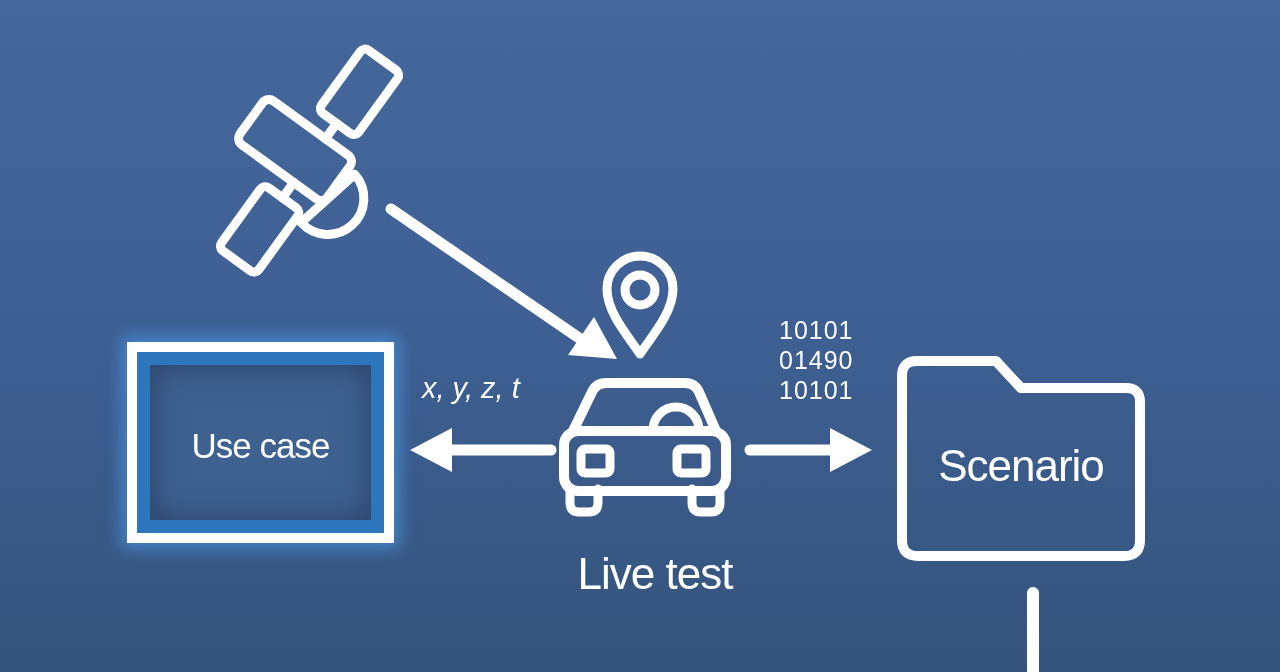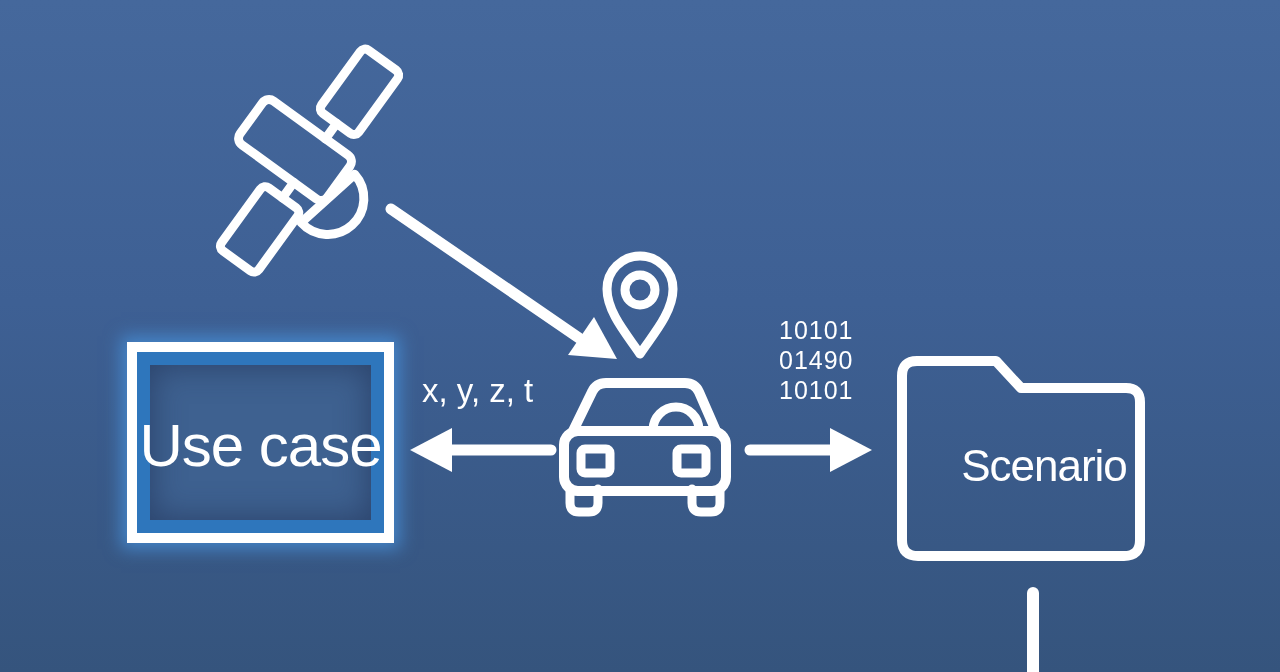--- a/index.html
+++ b/index.html
@@ -3,33 +3,33 @@
 <meta charset="utf-8">
 <style>
   html,body{margin:0;padding:0;background:#222;}
   .stage{
     position:relative;width:1280px;height:672px;overflow:hidden;
     background:linear-gradient(180deg,#45689C 0%,#3E6094 45%,#35547D 100%);
     font-family:"Liberation Sans",sans-serif;color:#fff;
   }
   .stage svg.layer{position:absolute;left:0;top:0;pointer-events:none;}
   .lbl{position:absolute;color:#fff;white-space:nowrap;}
-  .lbl-xyzt{left:422px;top:372px;font-size:33px;}
+  .lbl-xyzt{left:422px;top:372px;font-size:29px;font-style:italic;}
   .lbl-live{left:555px;top:549px;width:200px;text-align:center;font-size:44px;letter-spacing:-1px;}
-  .lbl-scenario{left:924px;top:441px;width:240px;text-align:center;font-size:44px;letter-spacing:-1px;}
+  .lbl-scenario{left:901px;top:441px;width:240px;text-align:center;font-size:44px;letter-spacing:-1px;}
   .binary{position:absolute;left:779px;top:315px;font-size:25px;font-weight:400;line-height:30px;letter-spacing:1px;}
   .use-case-box{
     position:absolute;left:127px;top:342px;width:267px;height:201px;box-sizing:border-box;
     border:10px solid #fff;background:#3E6190;
     box-shadow:0 0 16px 6px rgba(70,140,210,0.85),
                inset 0 0 0 13px #2E76BC,
                inset 0 0 30px 16px rgba(28,42,75,0.5);
     display:flex;align-items:center;justify-content:center;
   }
-  .use-case-box span{font-size:60px;letter-spacing:-1px;padding-top:6px;}
+  .use-case-box span{font-size:35px;letter-spacing:-1px;padding-top:6px;}
 </style>
 </head>
 <body>
 
 <div class="stage">
 
   <svg class="layer" width="1280" height="672" viewBox="0 0 1280 672">
 
     <g transform="translate(295,150) rotate(36)" stroke="#fff" fill="none" stroke-linejoin="round" stroke-linecap="round">
       <rect x="-54" y="-27" width="108" height="54" rx="8" stroke-width="9"></rect>
@@ -80,16 +80,17 @@
   </div>
 
   <div class="lbl lbl-xyzt">x, y, z, t</div>
 
   <div class="binary">
     <div>10101</div>
     <div>01490</div>
     <div>10101</div>
   </div>
 
+  <div class="lbl lbl-live">Live test</div>
 
   <div class="lbl lbl-scenario">Scenario</div>
 
 </div>
 
 </body></html>

